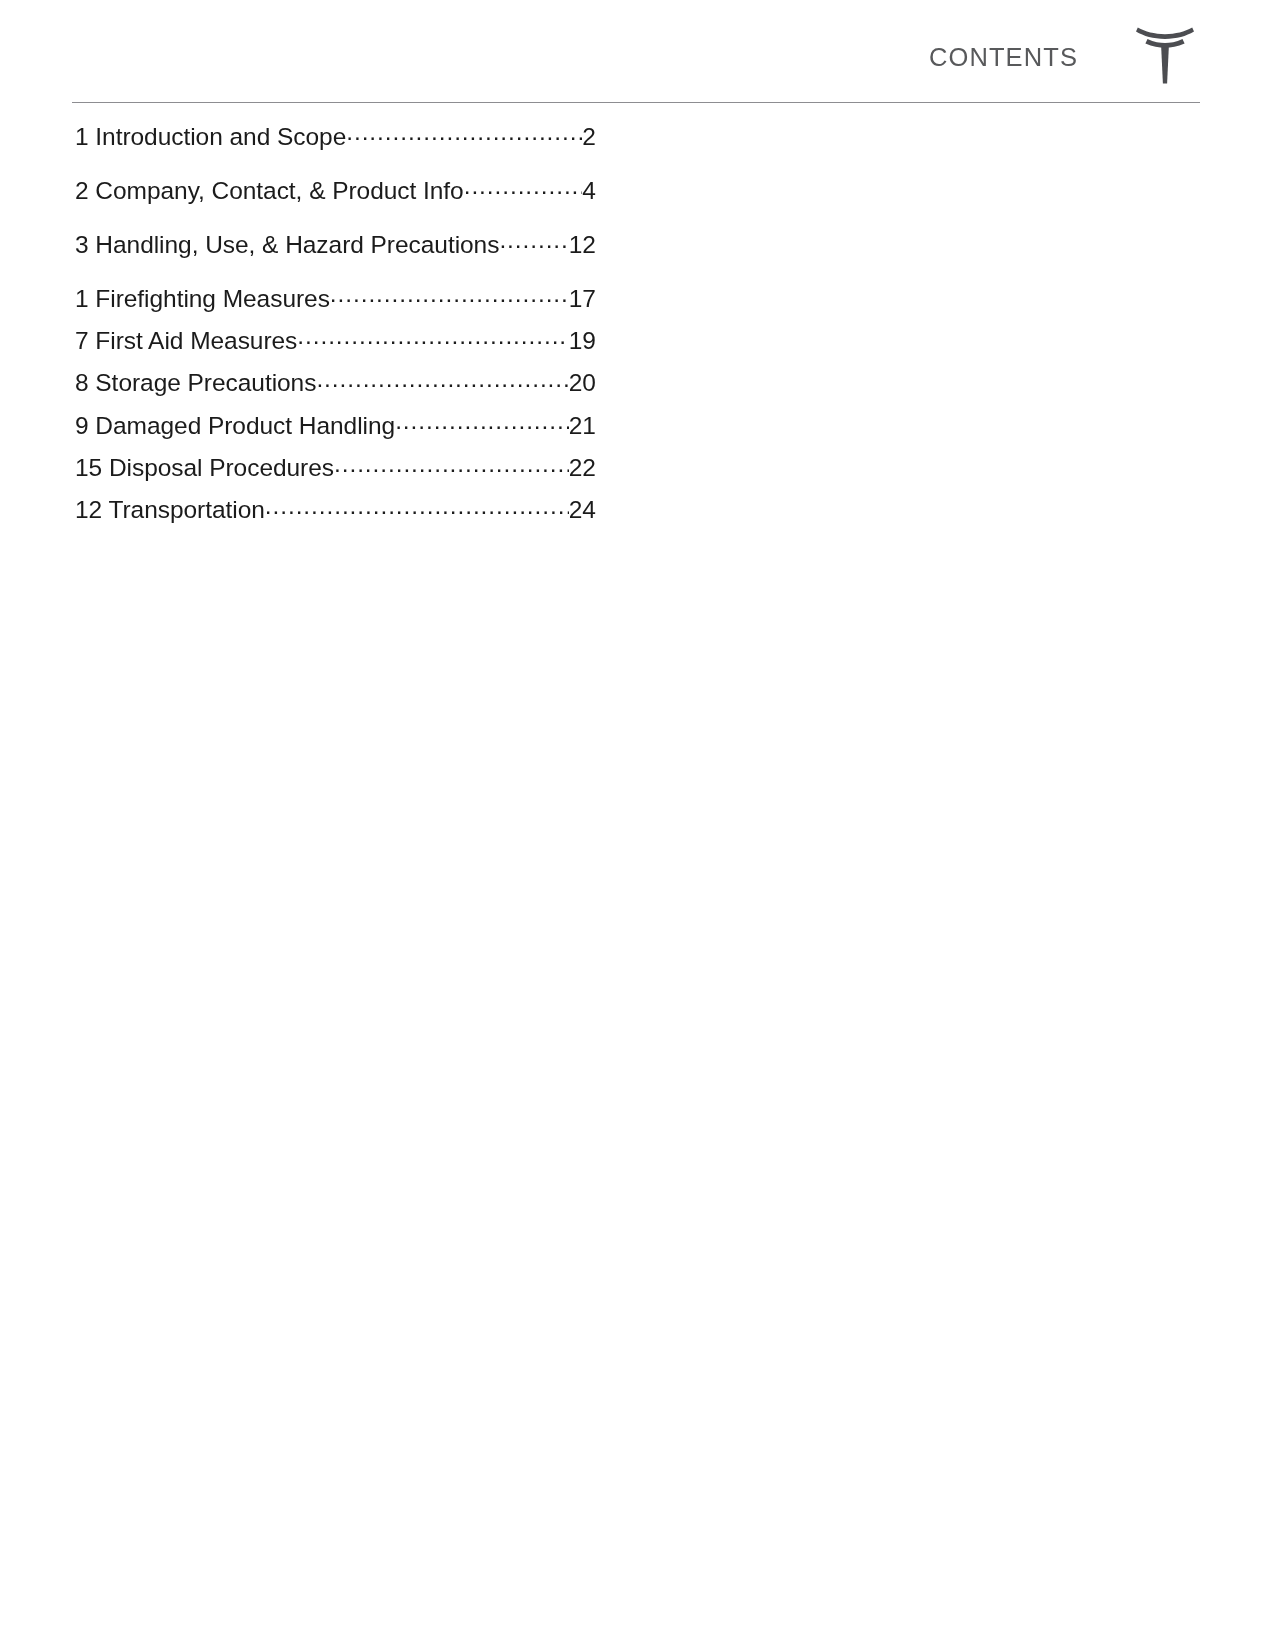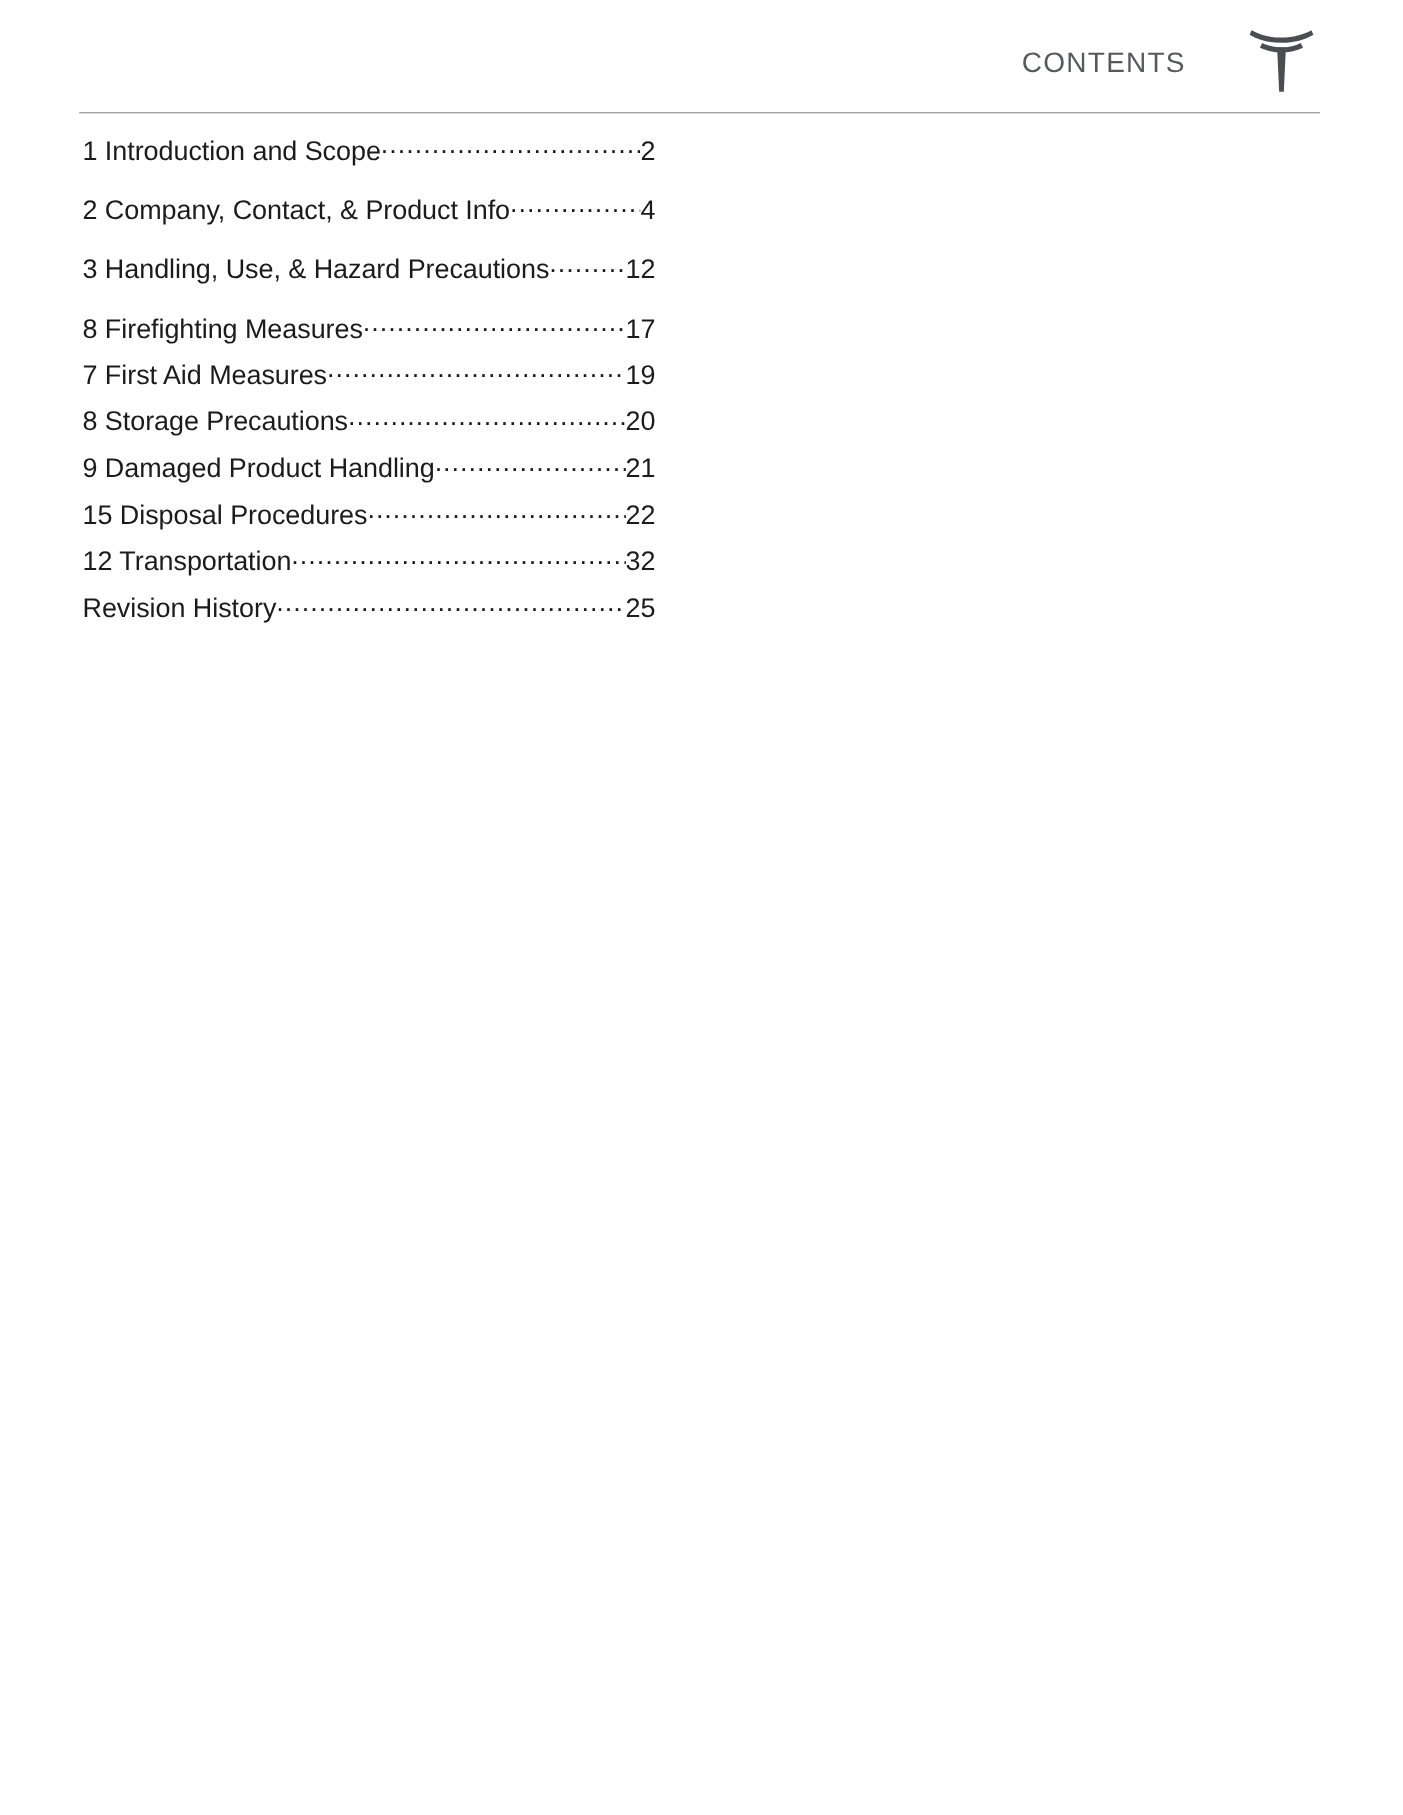--- a/index.html
+++ b/index.html
@@ -142,21 +142,21 @@
         <span class="toc-label">2 Company, Contact, &amp; Product Info</span>
         <span class="toc-leader"></span>
         <span class="toc-page">4</span>
       </div>
       <div class="toc-entry loose">
         <span class="toc-label">3 Handling, Use, &amp; Hazard Precautions</span>
         <span class="toc-leader"></span>
         <span class="toc-page">12</span>
       </div>
       <div class="toc-entry tight">
-        <span class="toc-label">8 Firefighting Measures</span>
+        <span class="toc-label">1 Firefighting Measures</span>
         <span class="toc-leader"></span>
         <span class="toc-page">17</span>
       </div>
       <div class="toc-entry tight">
         <span class="toc-label">7 First Aid Measures</span>
         <span class="toc-leader"></span>
         <span class="toc-page">19</span>
       </div>
       <div class="toc-entry tight">
         <span class="toc-label">8 Storage Precautions</span>
@@ -169,22 +169,17 @@
         <span class="toc-page">21</span>
       </div>
       <div class="toc-entry tight">
         <span class="toc-label">15 Disposal Procedures</span>
         <span class="toc-leader"></span>
         <span class="toc-page">22</span>
       </div>
       <div class="toc-entry tight">
         <span class="toc-label">12 Transportation</span>
         <span class="toc-leader"></span>
-        <span class="toc-page">32</span>
-      </div>
-      <div class="toc-entry tight">
-        <span class="toc-label">Revision History</span>
-        <span class="toc-leader"></span>
-        <span class="toc-page">25</span>
+        <span class="toc-page">24</span>
       </div>
     </div>
 
 </div>
 
 </body></html>

